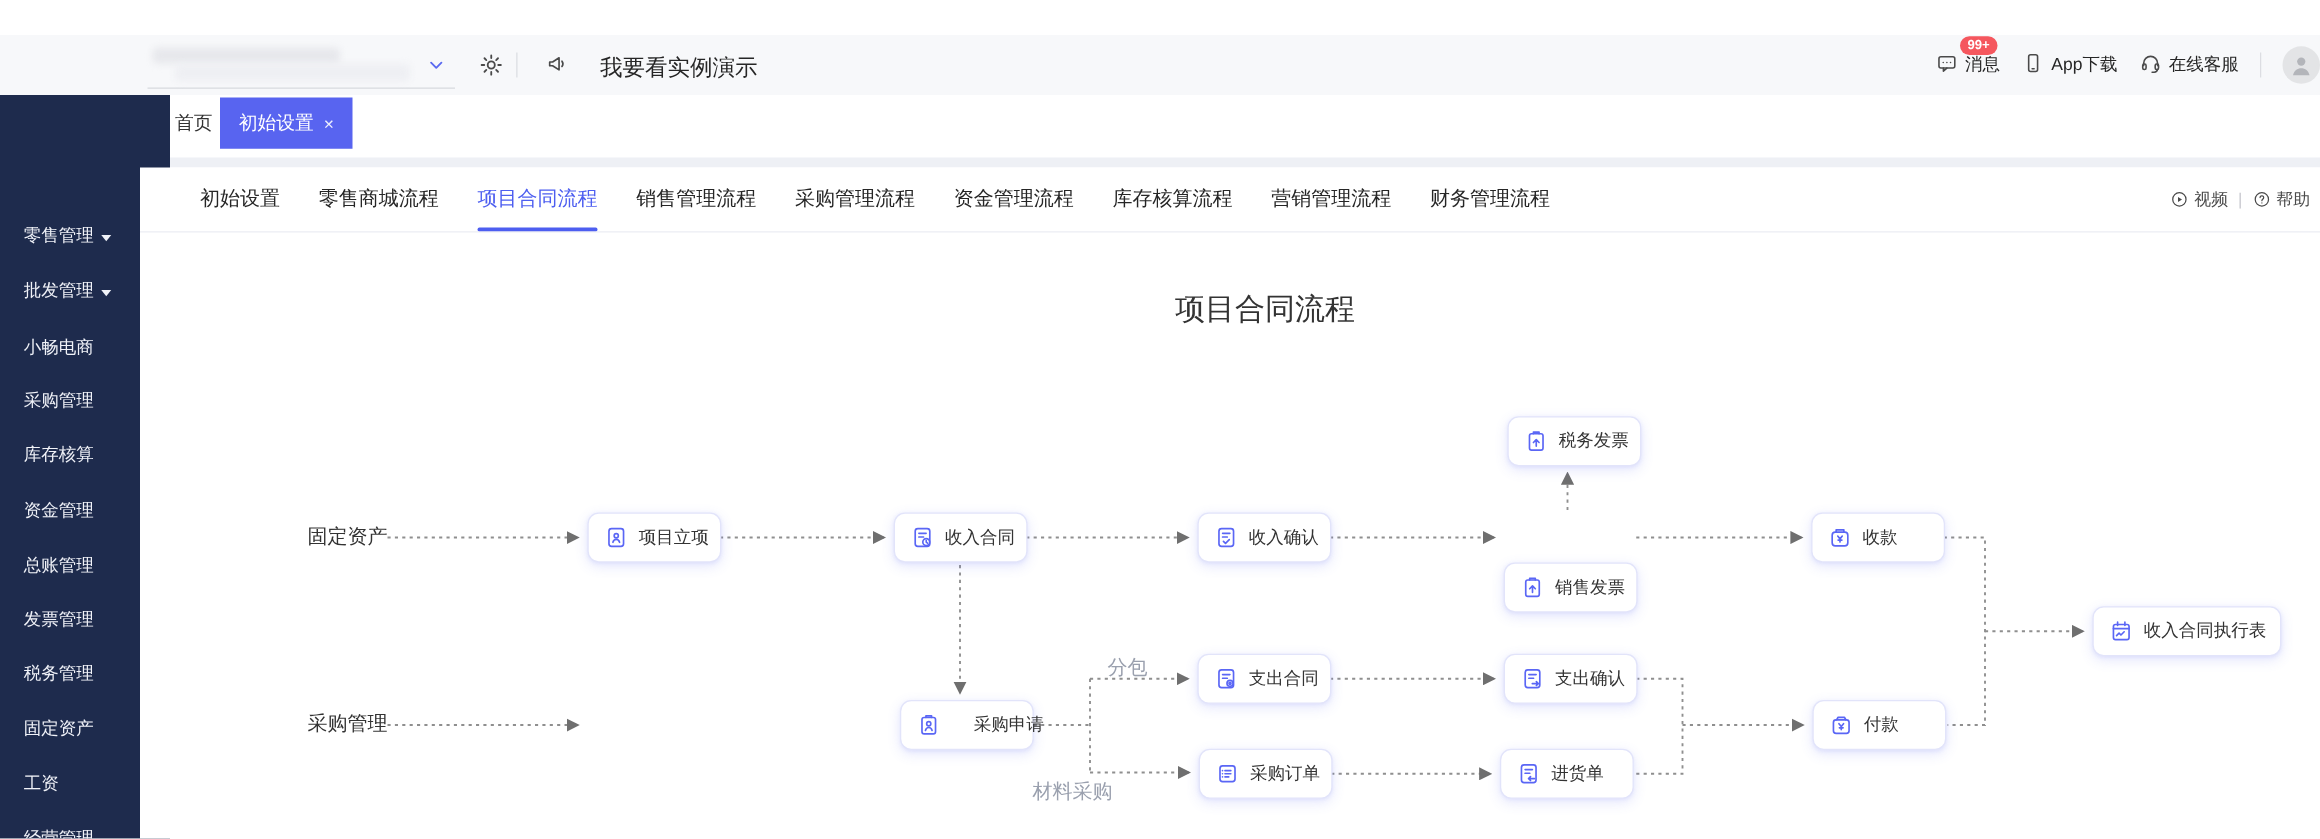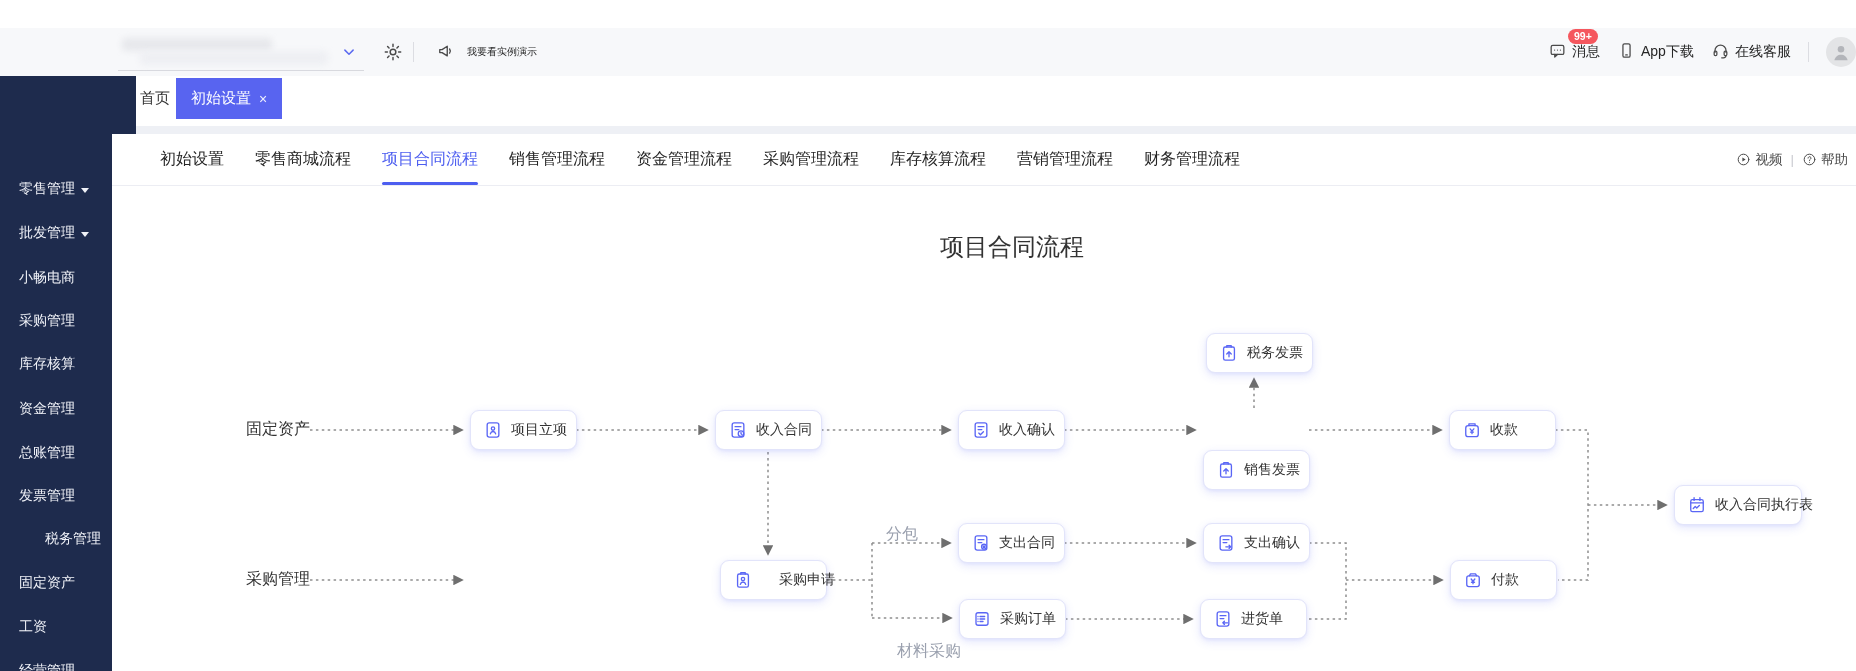--- a/index.html
+++ b/index.html
@@ -12,22 +12,22 @@
   .logo-row svg{width:17px;height:17px;color:#fff;flex:0 0 auto;}
   .brand-name{font-size:12.5px;font-weight:bold;letter-spacing:.5px;}
   .edition{position:absolute;left:9px;bottom:4px;font-size:11px;color:#e6e9f2;}
   .org-select{position:absolute;left:118px;top:6px;width:246px;height:36px;border-bottom:1px solid #d8d9de;cursor:pointer;}
   .blur-blob{position:absolute;border-radius:4px;filter:blur(3px);}
   .blob1{left:4px;top:4px;width:150px;height:13px;background:#e7e8ec;}
   .blob2{left:22px;top:17px;width:188px;height:14px;background:#eeeff3;}
   .org-chevron{position:absolute;right:6px;top:9px;width:18px;height:18px;color:#5b6af0;}
   .tb-icon-btn{position:absolute;top:13px;width:22px;height:22px;color:#4a4a4a;cursor:pointer;}
   .tb-divider{position:absolute;top:14px;width:1px;height:20px;background:#dcdde2;}
-  .demo-link{position:absolute;left:436px;top:13px;display:flex;align-items:center;gap:11px;
-             font-size:10px;color:#262626;cursor:pointer;}
+  .demo-link{position:absolute;left:436px;top:13px;display:flex;align-items:center;gap:24px;
+             font-size:18px;color:#262626;cursor:pointer;}
   .demo-link svg{width:20px;height:20px;color:#4a4a4a;}
   .topbar-right{position:absolute;left:1548px;top:0;height:48px;display:flex;align-items:center;gap:17px;}
   .tb-item{display:flex;align-items:center;gap:5px;font-size:14px;color:#262626;cursor:pointer;position:relative;white-space:nowrap;}
   .tb-item svg{width:19px;height:19px;color:#4a4a4a;}
   .badge{position:absolute;top:-12px;left:20px;background:#f5575e;color:#fff;font-size:10.5px;
          line-height:15px;padding:0 6px;border-radius:8px;font-weight:bold;}
   .avatar{width:30px;height:30px;border-radius:50%;background:#e3e4e6;display:flex;align-items:center;justify-content:center;overflow:hidden;cursor:pointer;}
   .avatar svg{width:22px;height:22px;color:#b3b5ba;margin-top:4px;}
   
   .tabrow{position:absolute;left:112px;top:76px;width:1744px;height:50px;background:#fff;}
@@ -57,21 +57,21 @@
   .act-div{color:#c9cad0;margin:0 3px;}
   
   .canvas{position:absolute;left:0;top:52px;width:1744px;height:485px;}
   .flow-title{position:absolute;top:45px;left:0;width:100%;padding-left:56px;box-sizing:border-box;
               text-align:center;font-size:24px;font-weight:500;color:#333;}
   .edges{position:absolute;left:0;top:0;}
   .node{position:absolute;height:40px;width:107px;display:flex;align-items:center;gap:8px;
         padding-left:12px;box-sizing:border-box;background:#fff;border:1px solid #e2e4fa;border-radius:9px;
         box-shadow:0 3px 10px rgba(84,98,243,.16),0 1px 3px rgba(84,98,243,.08);
         font-size:14px;color:#333;cursor:pointer;white-space:nowrap;}
-  .node.wide{width:128px;}
+  .node.wide{width:151px;}
   .node svg{width:20px;height:20px;color:#5a66f5;flex:0 0 auto;}
   .row-label{position:absolute;font-size:16px;font-weight:500;color:#333;}
   .edge-label{position:absolute;font-size:16px;color:#9aa0ae;white-space:nowrap;}
 </style>
 </head>
 <body>
 
 <div class="stage">
 
   <div class="topbar">
@@ -164,42 +164,42 @@
       </div>
       <div class="side-item" style="top: 324px;">
         <span>资金管理</span>
       </div>
       <div class="side-item" style="top: 368px;">
         <span>总账管理</span>
       </div>
       <div class="side-item" style="top: 411px;">
         <span>发票管理</span>
       </div>
-      <div class="side-item" style="top: 454px; margin-left: 26px;">
+      <div class="side-item" style="top: 454px;">
         <span>税务管理</span>
       </div>
       <div class="side-item" style="top: 498px;">
         <span>固定资产</span>
       </div>
       <div class="side-item" style="top: 542px;">
         <span>工资</span>
       </div>
       <div class="side-item" style="top: 586px;">
         <span>经营管理</span>
       </div>
     </div>
 
   <div class="content">
     <div class="subtabs" id="subtabs">
         <div class="subtab">初始设置</div>
         <div class="subtab">零售商城流程</div>
         <div class="subtab active">项目合同流程</div>
         <div class="subtab">销售管理流程</div>
+        <div class="subtab">采购管理流程</div>
         <div class="subtab">资金管理流程</div>
-        <div class="subtab">采购管理流程</div>
         <div class="subtab">库存核算流程</div>
         <div class="subtab">营销管理流程</div>
         <div class="subtab">财务管理流程</div>
         <div class="tab-actions">
           <span class="act">
             <span style="display: inline-flex;">
               <svg viewBox="0 0 24 24" fill="none" stroke="currentColor" stroke-width="1.6" stroke-linecap="round" stroke-linejoin="round">
                 <circle cx="12" cy="12" r="8.5"></circle>
                 <path d="M10.2 8.8l5.2 3.2-5.2 3.2z" fill="currentColor" stroke="none"></path>
               </svg>
@@ -384,17 +384,17 @@
                 <rect x="4.5" y="5.5" width="15" height="14.5" rx="2"></rect>
                 <path d="M4.5 9.5h15M8.5 3.3v3.2M15.5 3.3v3.2"></path>
                 <path d="M7.5 16.2l2.4-2.4 1.8 1.8 3.1-3.1"></path>
               </svg>
             </span>
             <span>收入合同执行表</span>
           </div>
         </div>
 
       <div class="edge-label" style="left:774px;top:338px;">分包</div>
-      <div class="edge-label" style="left:785px;top:437px;margin-top:18px;">材料采购</div>
+      <div class="edge-label" style="left:714px;top:437px;">材料采购</div>
     </div>
   </div>
 
 </div>
 
 </body></html>

